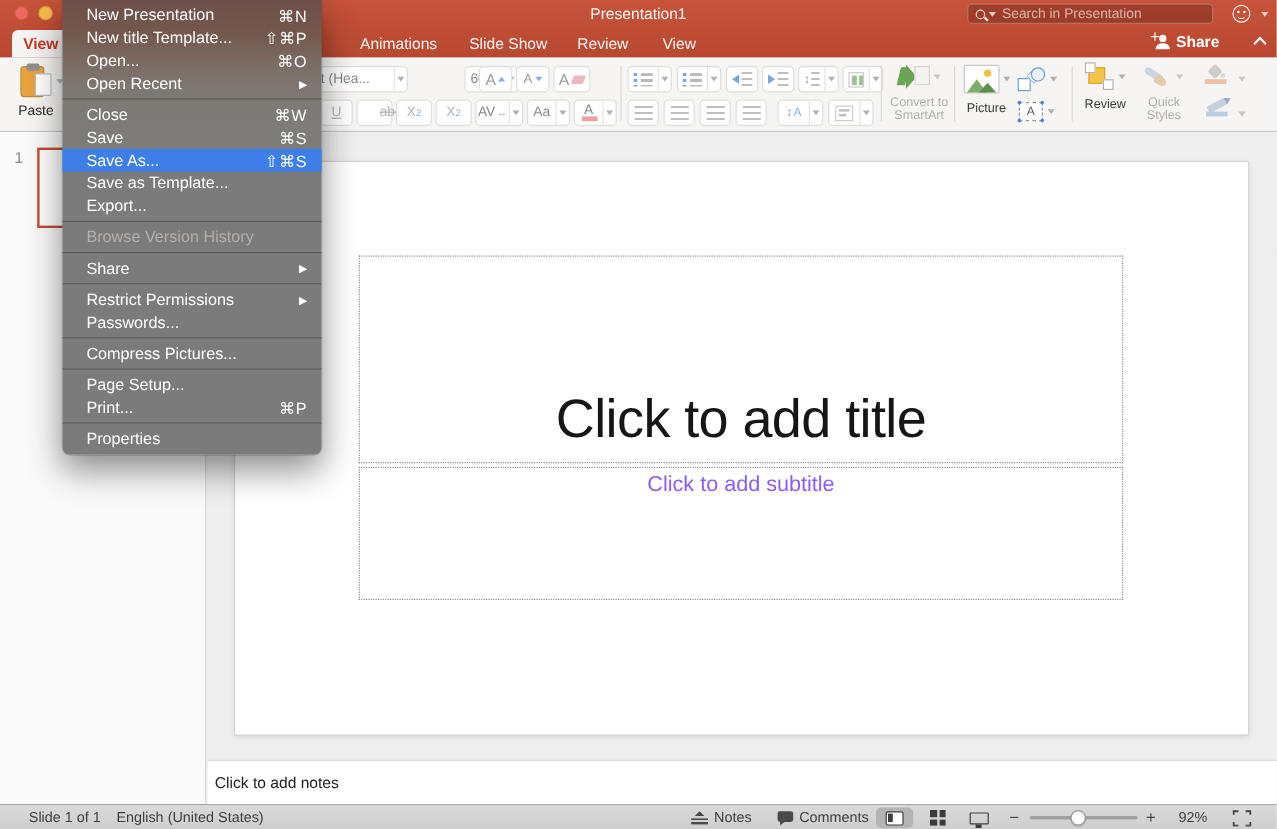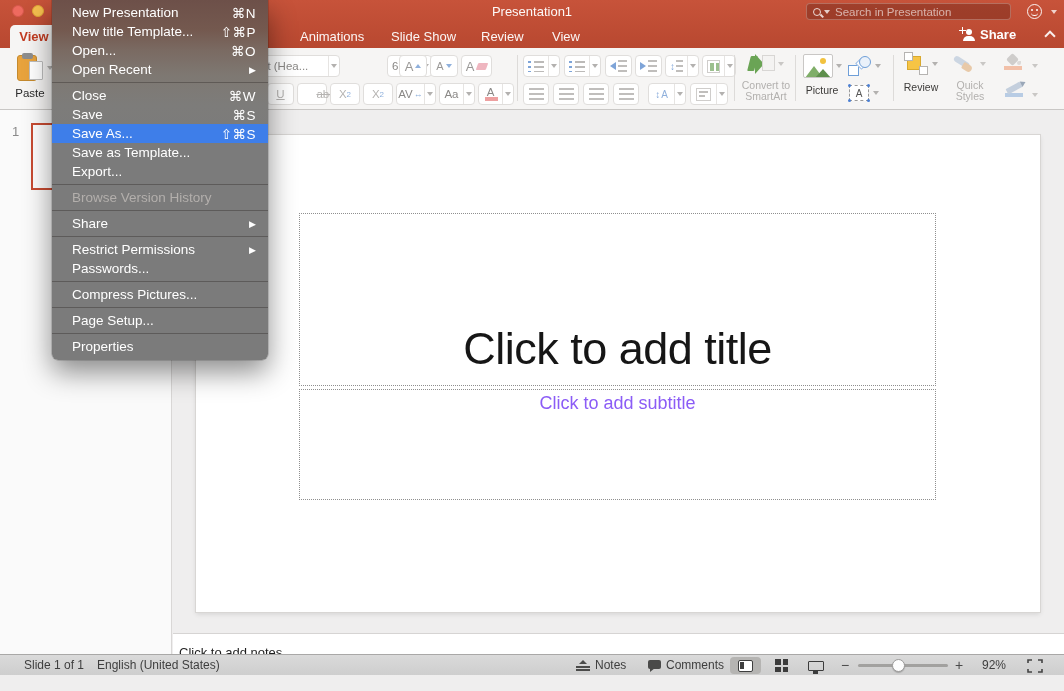--- a/index.html
+++ b/index.html
@@ -184,21 +184,21 @@
   .ph-sub { top:254px; height:111px; align-items:flex-start; padding-top:3px; }
   .title-text { font-size:45px; font-weight:300; color:#161616; letter-spacing:-0.5px; }
   .sub-text { font-size:18px; color:#8b5cf6; }
 
   
   .notespane { position:absolute; left:173px; top:633px; width:891px; height:37px; background:#fff;
                border-top:1px solid #d6d4d3; }
   .notespane span { position:absolute; left:6px; top:11px; font-size:13px; color:#1e1e1e; }
 
   
-  .statusbar { position:absolute; left:0; top:654px; width:1064px; height:21px;
+  .statusbar { position:absolute; left:0; top:670px; width:1064px; height:21px;
                background:linear-gradient(#dadada,#cecece); border-top:1px solid #a9a8a7;
                font-size:12px; color:#3e3e3e; }
   .sb { position:absolute; top:0; line-height:20px; }
   .nico { position:absolute; width:14px; height:11px; }
   .nico::before { content:""; position:absolute; left:3px; top:0; width:0; height:0;
         border-left:4px solid transparent; border-right:4px solid transparent;
         border-bottom:4px solid #4a4a49; }
   .nico::after { content:""; position:absolute; left:0; top:6px; width:14px; height:5px;
         background:linear-gradient(#4a4a49 0 1.6px, transparent 1.6px 3.4px, #4a4a49 3.4px 5px); }
   .cico { position:absolute; width:13px; height:9px; background:#4a4a49; border-radius:2px; }
@@ -614,17 +614,21 @@
     <span class="ml">Passwords...</span>
   </div>
   <div class="msep"></div>
   <div class="mi">
     <span class="ml">Compress Pictures...</span>
   </div>
   <div class="msep"></div>
   <div class="mi">
     <span class="ml">Page Setup...</span>
   </div>
+  <div class="mi">
+    <span class="ml">Print...</span>
+    <span class="ms">⌘P</span>
+  </div>
   <div class="msep"></div>
   <div class="mi">
     <span class="ml">Properties</span>
   </div>
 </div>
 
 </body></html>

